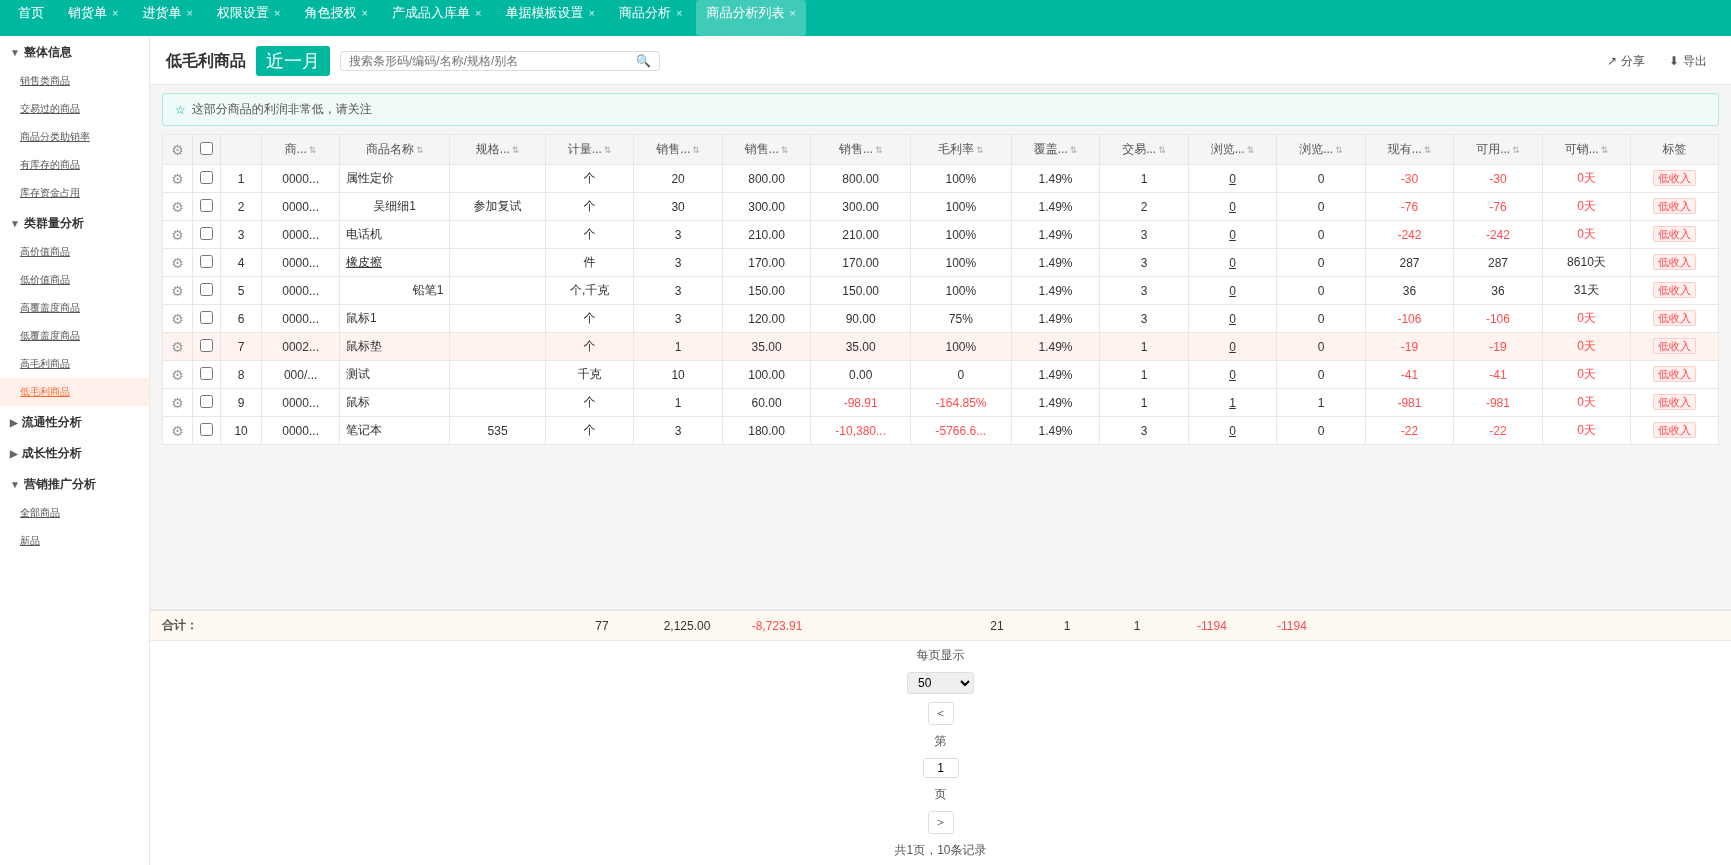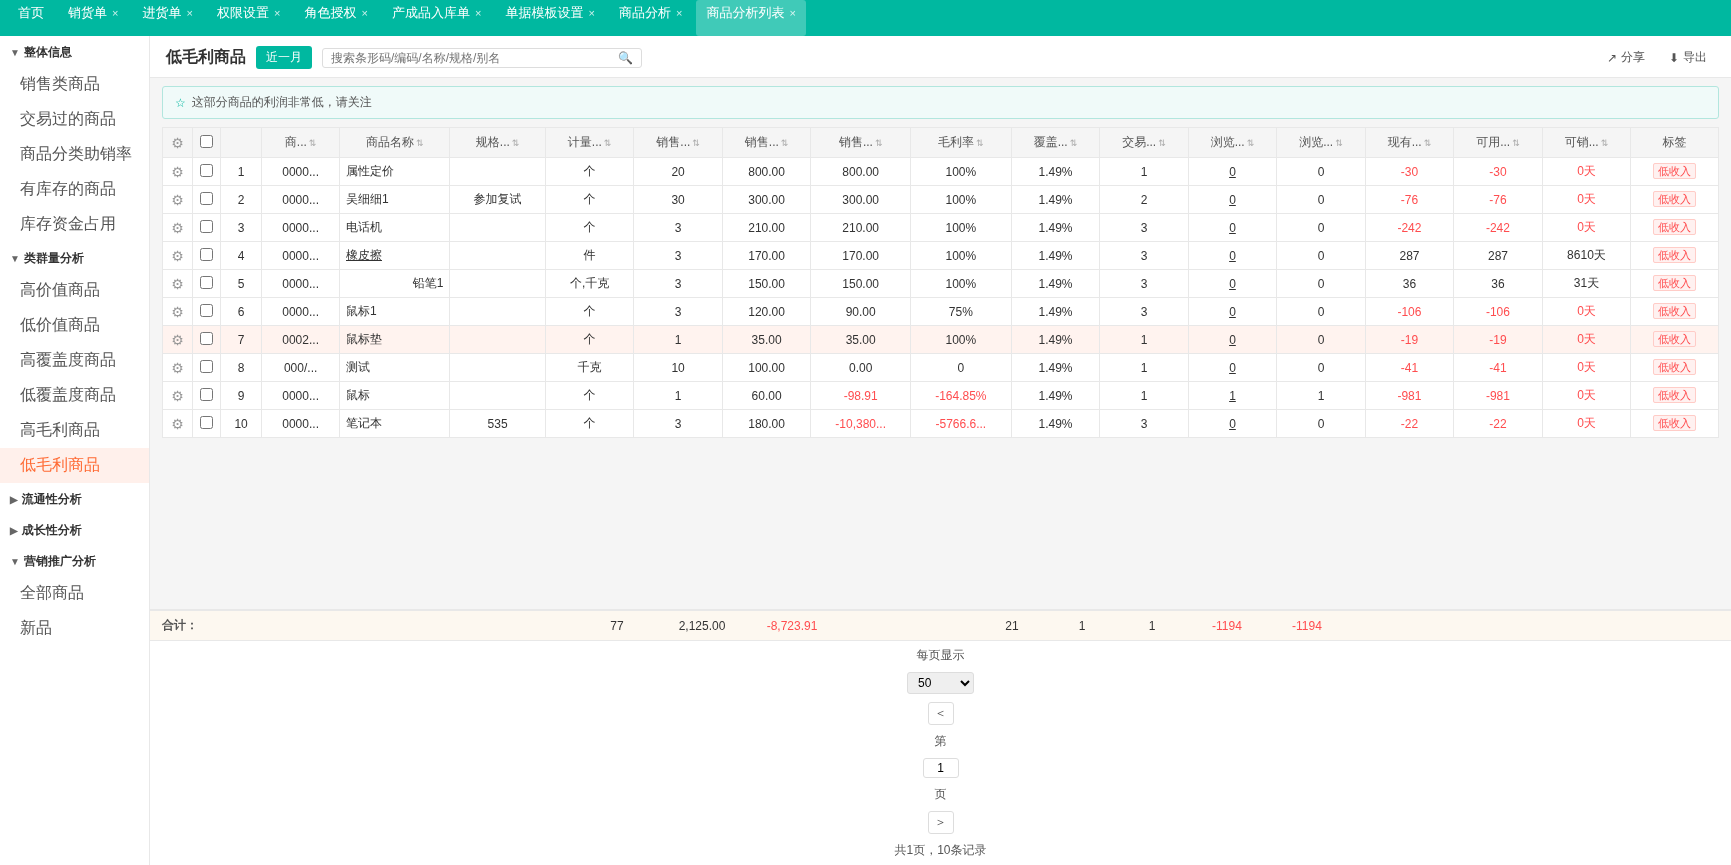--- a/index.html
+++ b/index.html
@@ -42,22 +42,23 @@
       font-size: 12px;
       color: #333;
       font-weight: bold;
       cursor: pointer;
     }
     .sidebar-group-title .arrow { margin-right: 4px; color: #666; font-size: 10px; }
     .sidebar-item {
       padding: 7px 14px 7px 20px;
       color: #555;
       cursor: pointer;
-      font-size: 16px;
+      font-size: 10px;
       white-space: nowrap;
+      text-decoration: underline;
     }
     .sidebar-item.active { background: #fff0eb; color: #ff6b35; }
 
     
     .main { flex: 1; display: flex; flex-direction: column; overflow: hidden; }
 
     
     .page-header {
       background: #fff;
       padding: 10px 16px 8px;
@@ -65,21 +66,21 @@
       align-items: center;
       gap: 10px;
       border-bottom: 1px solid #e8e8e8;
     }
     .page-title { font-size: 16px; font-weight: bold; color: #333; }
     .date-filter {
       background: #00b8a0;
       color: #fff;
       padding: 3px 10px;
       border-radius: 3px;
-      font-size: 12px;
+      font-size: 18px;
       cursor: pointer;
     }
     .search-box {
       display: flex;
       align-items: center;
       border: 1px solid #ddd;
       border-radius: 3px;
       padding: 2px 8px;
       background: #fff;
       gap: 16px;
@@ -420,21 +421,21 @@
     <td class="td-red">-30</td>
     <td class="td-red">-30</td>
     <td class="td-red">0天</td>
     <td><span class="tag-low-income">低收入</span></td>
   </tr>
             <tr>
     <td class="settings-col">⚙</td>
     <td><input type="checkbox" style=""></td>
     <td>2</td>
     <td>0000...</td>
-    <td style="text-align:left;">吴细细1</td>
+    <td style="text-align:center;">吴细细1</td>
     <td>参加复试</td>
     <td>个</td>
     <td>30</td>
     <td>300.00</td>
     <td class="">300.00</td>
     <td class="">100%</td>
     <td>1.49%</td>
     <td>2</td>
     <td class="td-underline">0</td>
     <td>0</td>
@@ -609,21 +610,21 @@
     <td class="td-red">-22</td>
     <td class="td-red">-22</td>
     <td class="td-red">0天</td>
     <td><span class="tag-low-income">低收入</span></td>
   </tr>
           </tbody>
       </table>
     </div>
 
     <div class="footer-row" id="footer-row">
-  <span style="font-weight:bold;color:#555;margin-right:23px;">合计：</span>
+  <span style="font-weight:bold;color:#555;margin-right:8px;">合计：</span>
   <div style="display:flex;flex:1;gap:0;">
     <span style="min-width:58px;"></span>
     <span style="min-width:28px;"></span>
     <span style="min-width:40px;"></span>
     <span style="min-width:100px;"></span>
     <span style="min-width:70px;"></span>
     <span style="min-width:60px;"></span>
     <span style="min-width:80px;text-align:center;">77</span>
     <span style="min-width:90px;text-align:center;">2,125.00</span>
     <span style="min-width:90px;text-align:center;color:#ff4d4f;">-8,723.91</span>

